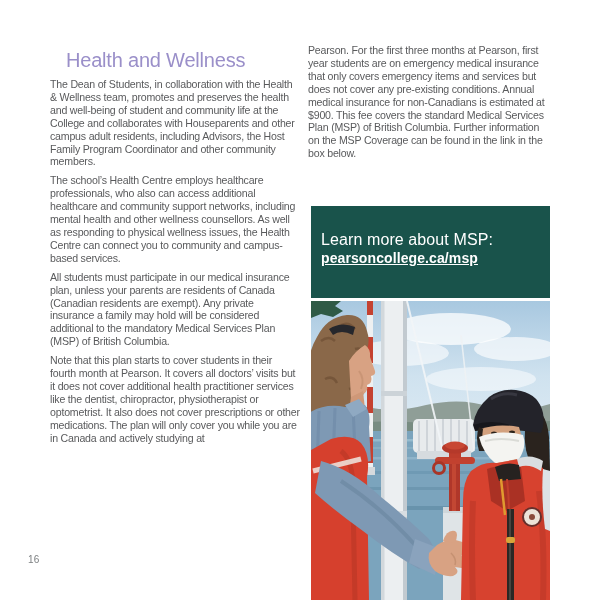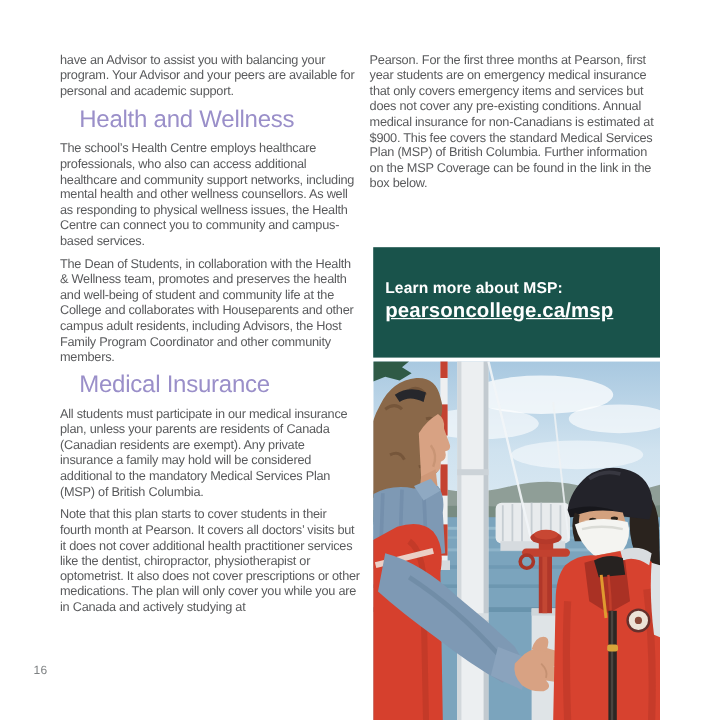--- a/index.html
+++ b/index.html
@@ -14,47 +14,45 @@
   .col p { margin:0 0 6px 0; }
   .col h2 {
     margin:5px 0 6px 16px; font-size:20px; line-height:23px; font-weight:400;
     color:var(--heading-purple,#9a8fc9); letter-spacing:-0.2px;
   }
   .msp-box {
     position:absolute; left:311px; top:206px; width:239px; height:92px;
     background:var(--brand-green,#19534b); box-sizing:border-box;
     padding:24px 12px 0 10px;
   }
-  .msp-label { margin:0; color:#ffffff; font-size:13px; line-height:19px; letter-spacing:0.1px;font-weight:bold; }
+  .msp-label { margin:0; color:#ffffff; font-size:16px; line-height:19px; letter-spacing:0.1px; }
   .msp-link {
-    color:#ffffff; font-size:17px; line-height:19px; font-weight:bold;
+    color:#ffffff; font-size:14px; line-height:19px; font-weight:bold;
     text-decoration:underline; letter-spacing:0.1px; cursor:pointer; display:inline-block;
   }
   .photo {
     position:absolute; left:311px; top:301px; width:239px; height:299px; overflow:hidden;
   }
   .photo svg { display:block; }
   .page-number {
     position:absolute; left:28px; top:554px; font-size:10px;
     color:var(--page-number,#7d8082); letter-spacing:0.2px;text-align:center;
   }
 </style>
 </head>
 <body>
 
 <div class="page">
 
   <div class="col col-left">
-    <p>have an Advisor to assist you with balancing your program. Your Advisor and your peers are available for personal and academic support.</p>
 
     <h2>Health and Wellness</h2>
+    <p>The Dean of Students, in collaboration with the Health &amp; Wellness team, promotes and preserves the health and well-being of student and community life at the College and collaborates with Houseparents and other campus adult residents, including Advisors, the Host Family Program Coordinator and other community members.</p>
     <p>The school’s Health Centre employs healthcare professionals, who also can access additional healthcare and community support networks, including mental health and other wellness counsellors. As well as responding to physical wellness issues, the Health Centre can connect you to community and campus-based services.</p>
-    <p>The Dean of Students, in collaboration with the Health &amp; Wellness team, promotes and preserves the health and well-being of student and community life at the College and collaborates with Houseparents and other campus adult residents, including Advisors, the Host Family Program Coordinator and other community members.</p>
 
-    <h2>Medical Insurance</h2>
     <p>All students must participate in our medical insurance plan, unless your parents are residents of Canada (Canadian residents are exempt). Any private insurance a family may hold will be considered additional to the mandatory Medical Services Plan (MSP) of British Columbia.</p>
     <p>Note that this plan starts to cover students in their fourth month at Pearson. It covers all doctors’ visits but it does not cover additional health practitioner services like the dentist, chiropractor, physiotherapist or optometrist. It also does not cover prescriptions or other medications. The plan will only cover you while you are in Canada and actively studying at</p>
   </div>
 
   <div class="col col-right">
     <p>Pearson. For the first three months at Pearson, first year students are on emergency medical insurance that only covers emergency items and services but does not cover any pre-existing conditions. Annual medical insurance for non-Canadians is estimated at $900. This fee covers the standard Medical Services Plan (MSP) of British Columbia. Further information on the MSP Coverage can be found in the link in the box below.</p>
   </div>
 
   <div class="msp-box">
     <p class="msp-label">Learn more about MSP:</p>

